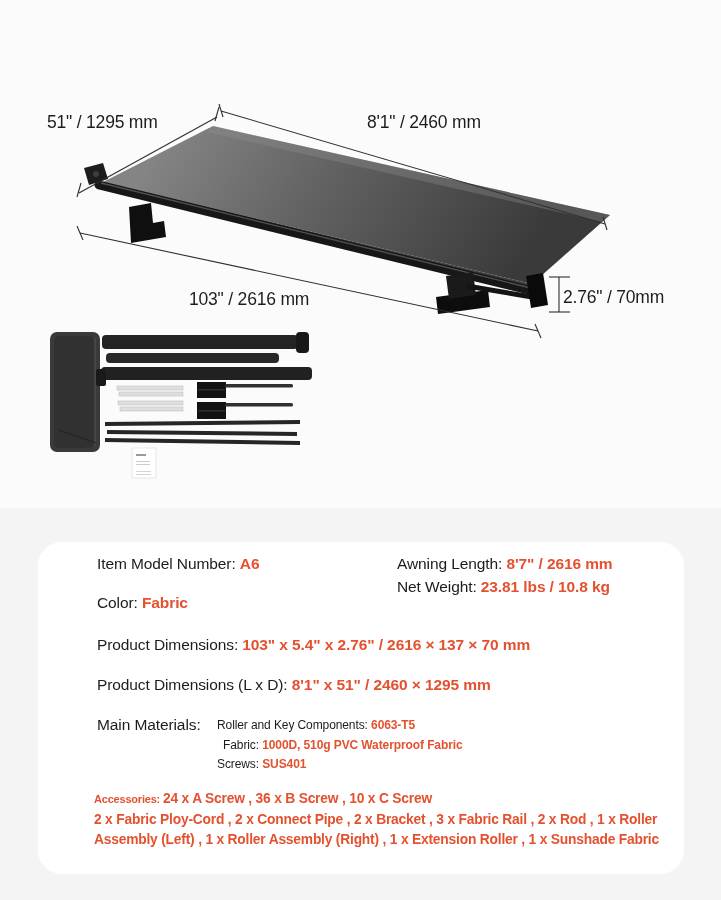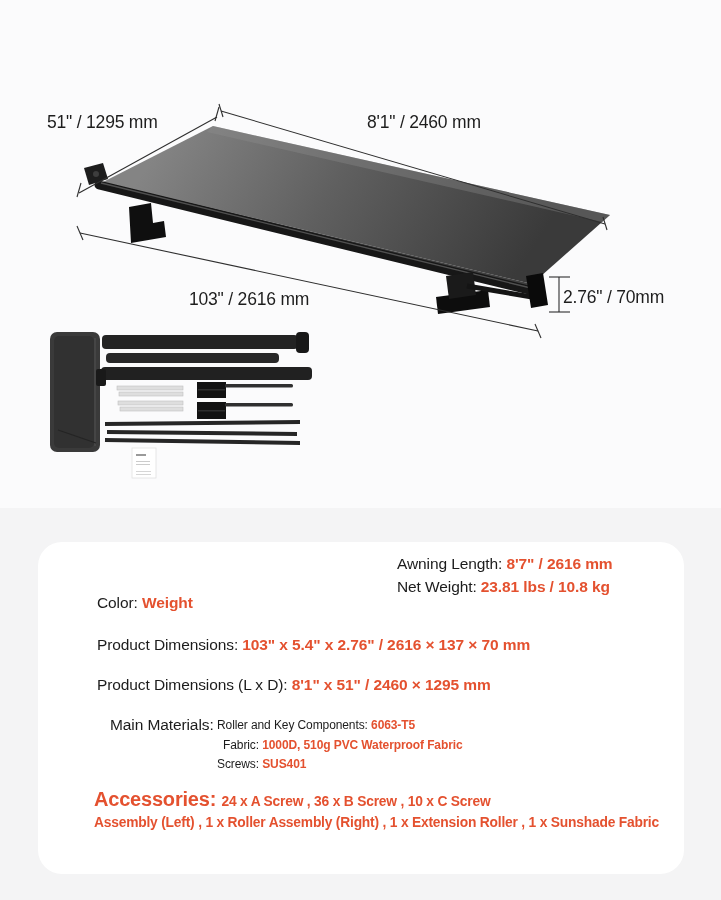--- a/index.html
+++ b/index.html
@@ -145,33 +145,35 @@
     </svg>
 
     <div class="dim-label" style="left:47px;top:112px">51" / 1295 mm</div>
     <div class="dim-label" style="left:367px;top:112px">8'1" / 2460 mm</div>
     <div class="dim-label" style="left:189px;top:289px">103" / 2616 mm</div>
     <div class="dim-label" style="left:563px;top:287px">2.76" / 70mm</div>
   </div>
 
   <div class="spec-panel">
 
+    <div class="spec-row" style="left:59px;top:13px"><span>Item Model Number: </span><span class="spec-value">A6</span></div>
     <div class="spec-row" style="left:359px;top:13px"><span>Awning Length: </span><span class="spec-value">8'7" / 2616 mm</span></div>
 
-    <div class="spec-row" style="left:59px;top:52px"><span>Color: </span><span class="spec-value">Weight</span></div>
+    <div class="spec-row" style="left:59px;top:52px"><span>Color: </span><span class="spec-value">Fabric</span></div>
     <div class="spec-row" style="left:359px;top:36px"><span>Net Weight: </span><span class="spec-value">23.81 lbs / 10.8 kg</span></div>
 
     <div class="spec-row" style="left:59px;top:94px"><span>Product Dimensions: </span><span class="spec-value">103" x 5.4" x 2.76" / 2616 × 137 × 70 mm</span></div>
 
     <div class="spec-row" style="left:59px;top:134px"><span>Product Dimensions (L x D): </span><span class="spec-value">8'1" x 51" / 2460 × 1295 mm</span></div>
 
-    <div class="spec-row" style="left:72px;top:174px">Main Materials:</div>
+    <div class="spec-row" style="left:59px;top:174px">Main Materials:</div>
     <div class="spec-row mm-line" style="left:179px;top:174px"><span>Roller and Key Components: </span><span class="spec-value">6063-T5</span></div>
     <div class="spec-row mm-line" style="left:185px;top:194px"><span>Fabric: </span><span class="spec-value">1000D, 510g PVC Waterproof Fabric</span></div>
     <div class="spec-row mm-line" style="left:179px;top:213px"><span>Screws: </span><span class="spec-value">SUS401</span></div>
 
     <div class="spec-row acc" style="left:56px;top:247px">
-      <div class="acc-line"><span style="font-size:20px">Accessories: </span><span class="spec-value">24 x A Screw , 36 x B Screw , 10 x C Screw</span></div>
+      <div class="acc-line"><span style="font-size:11px">Accessories: </span><span class="spec-value">24 x A Screw , 36 x B Screw , 10 x C Screw</span></div>
+      <div class="acc-line">2 x Fabric Ploy-Cord , 2 x Connect Pipe , 2 x Bracket , 3 x Fabric Rail , 2 x Rod , 1 x Roller</div>
       <div class="acc-line">Assembly (Left) , 1 x Roller Assembly (Right) , 1 x Extension Roller , 1 x Sunshade Fabric</div>
     </div>
 
   </div>
 </div>
 
 </body></html>

